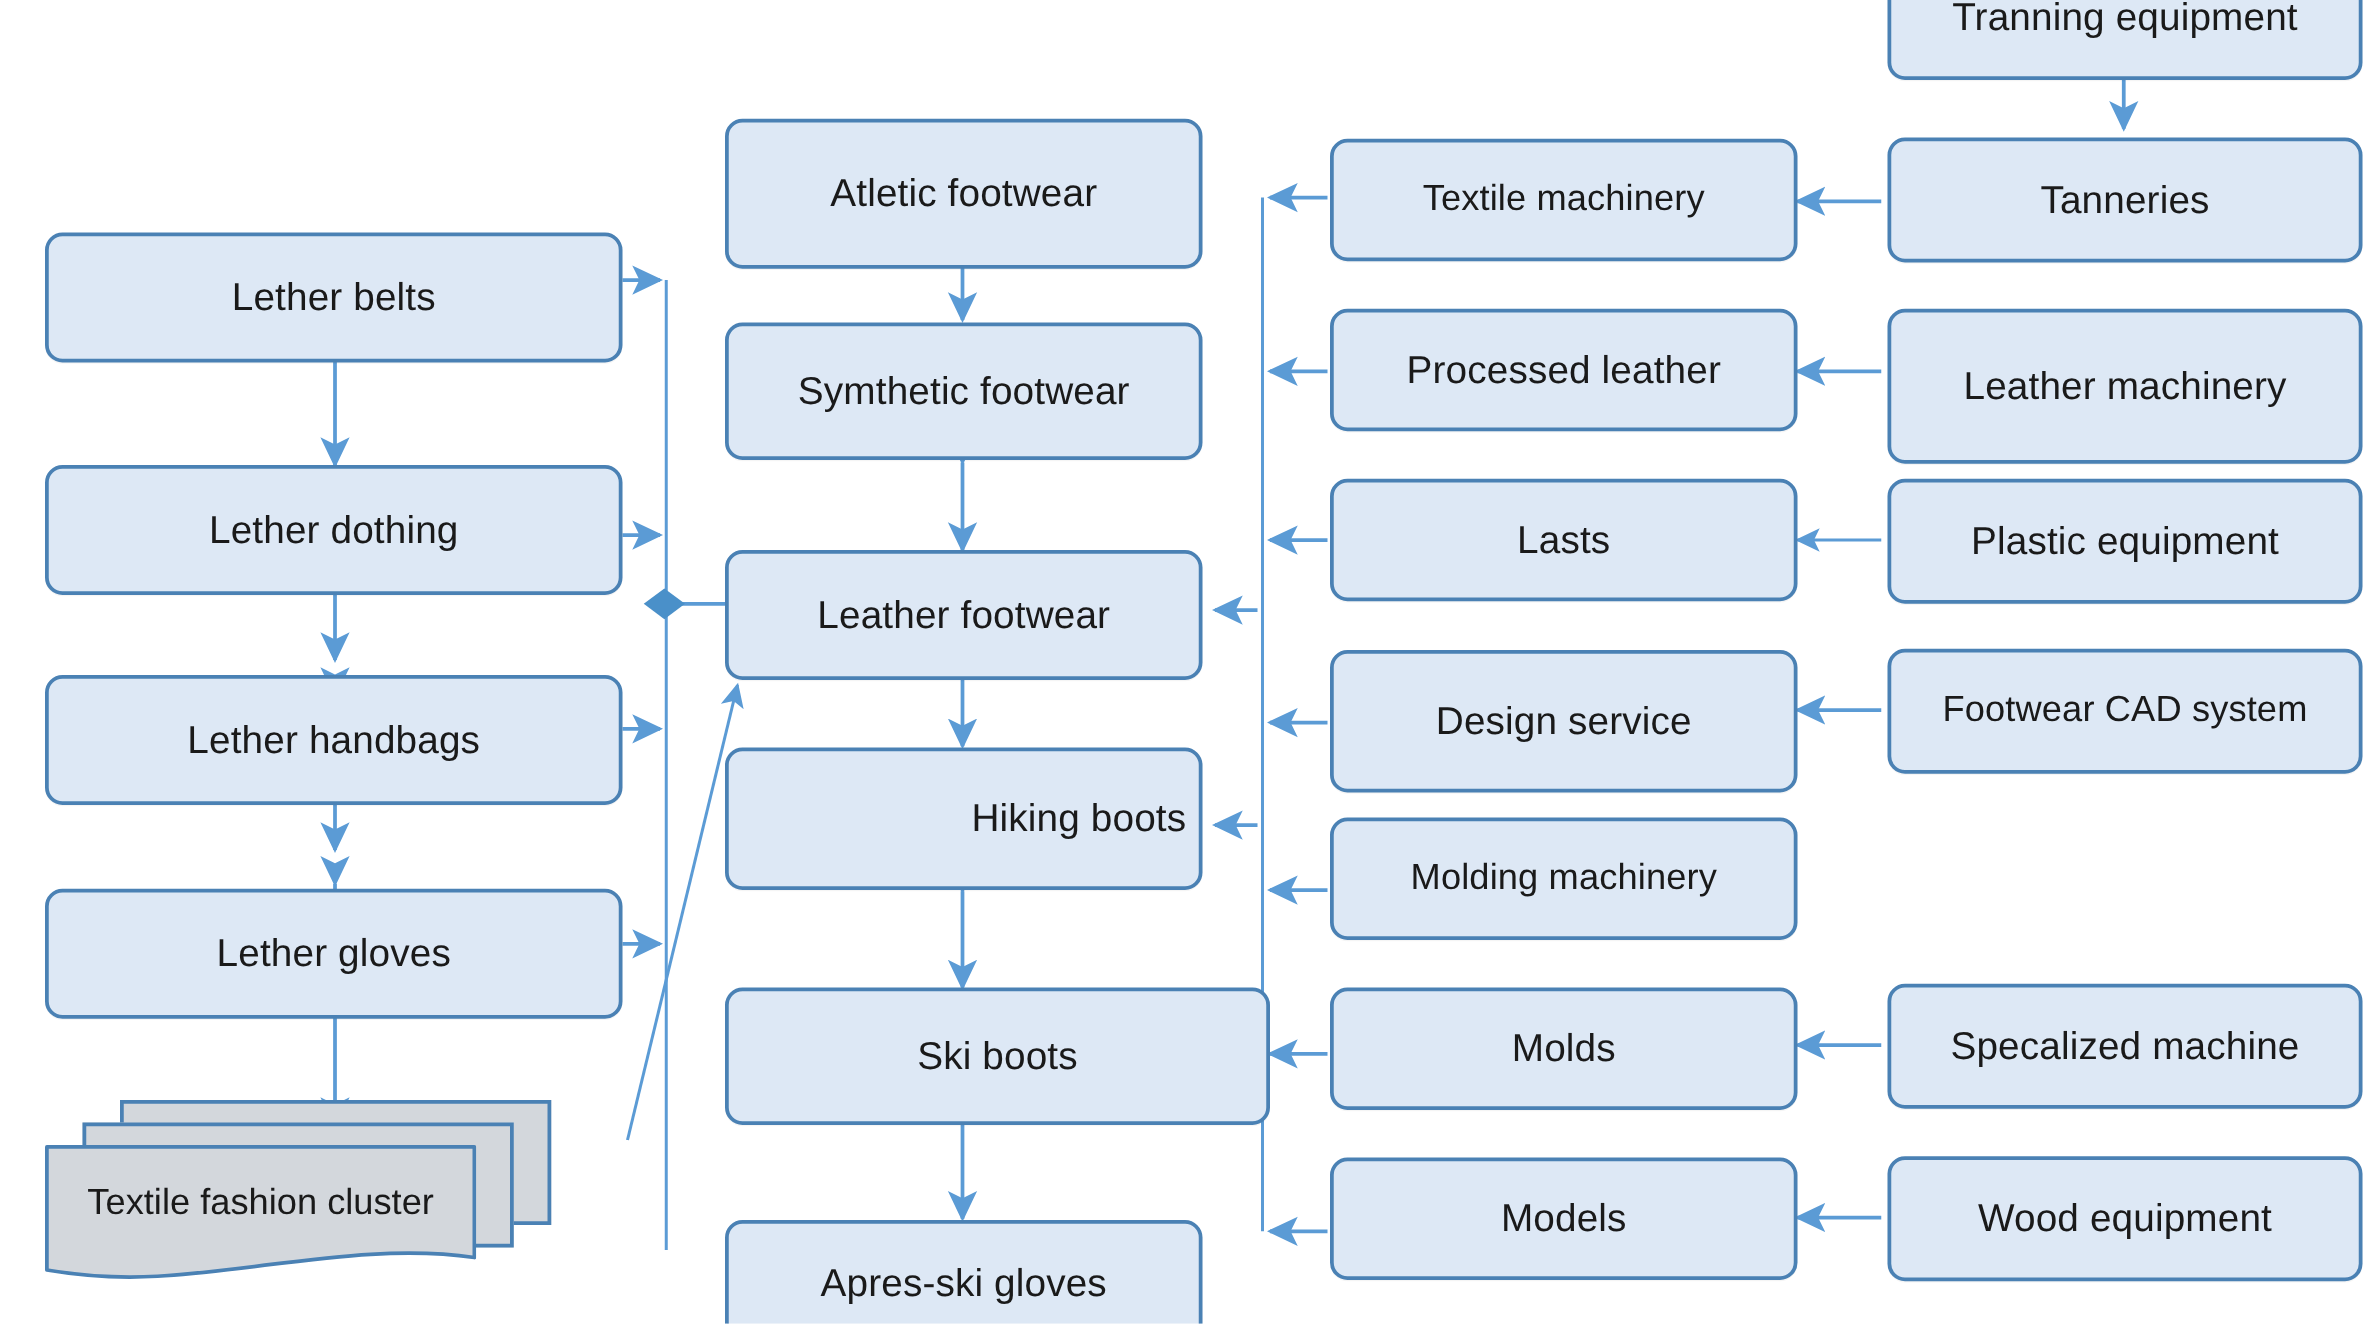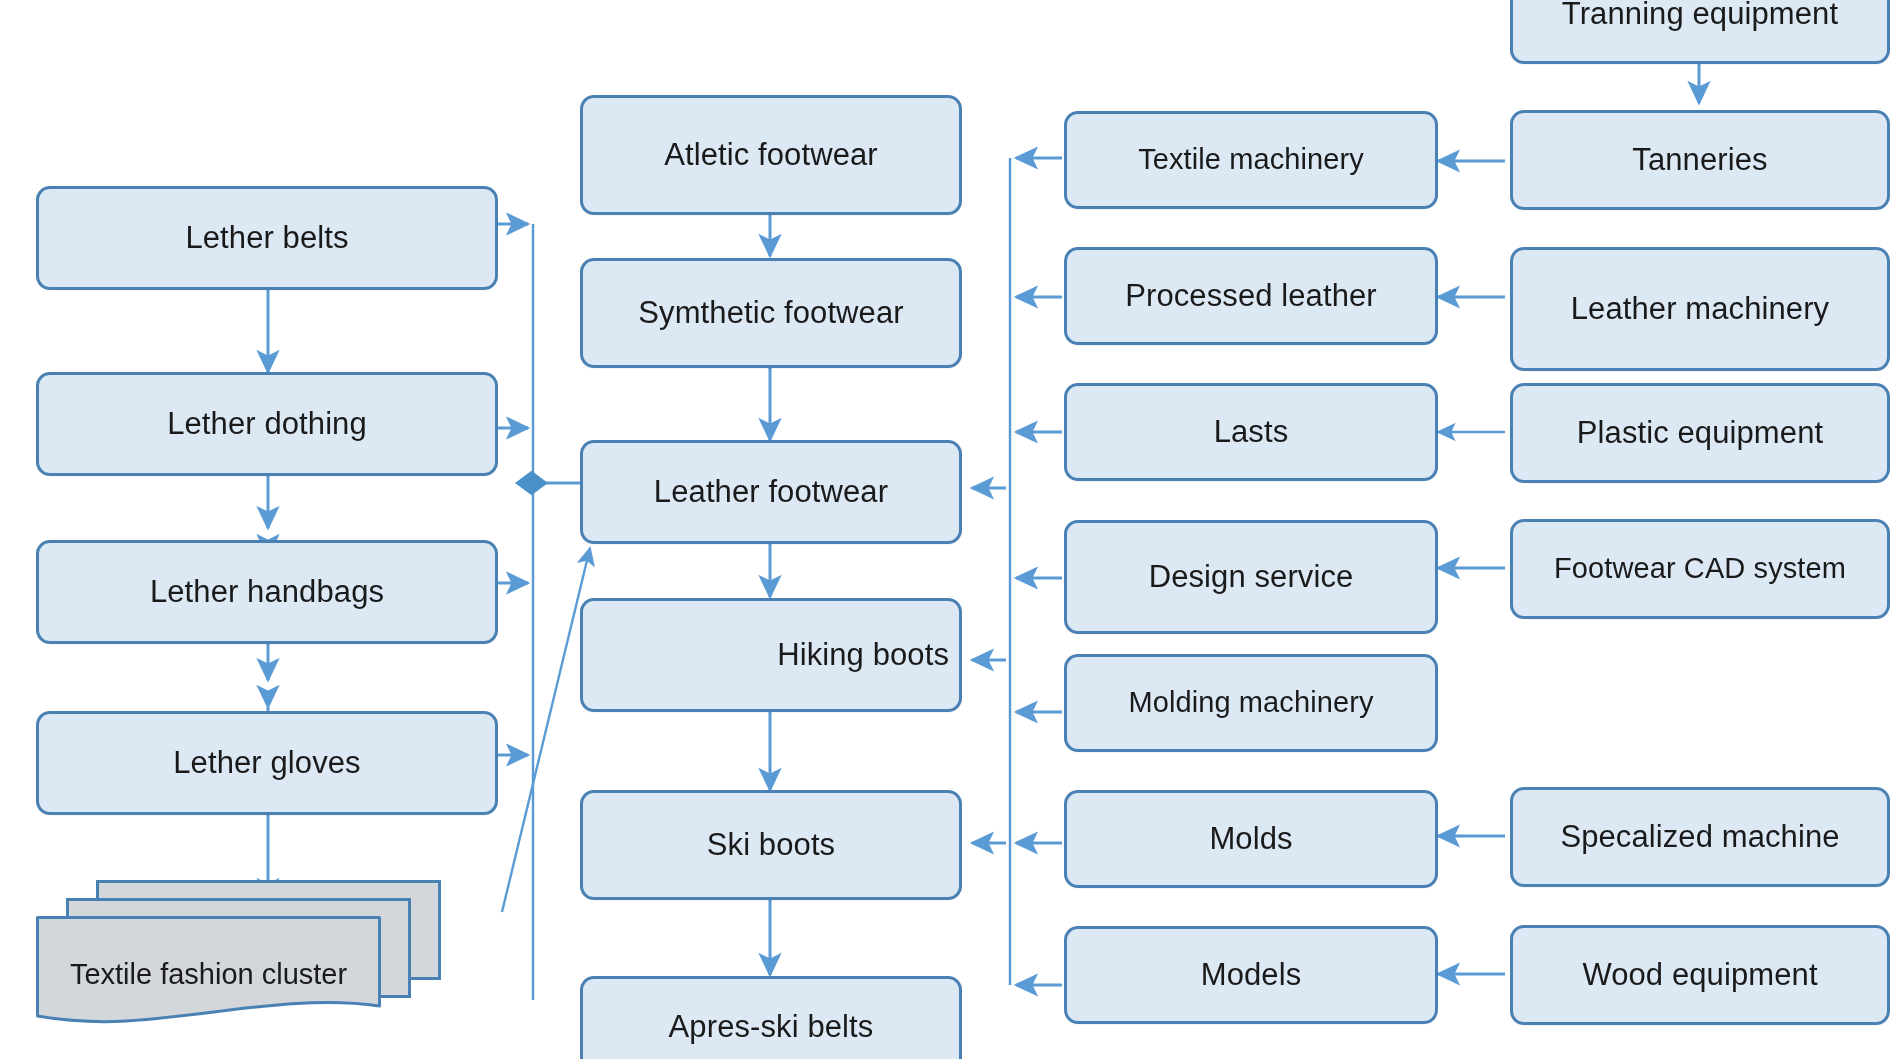--- a/index.html
+++ b/index.html
@@ -58,21 +58,21 @@
   .cluster-sheet.s1 { left: 60px;  top: 0px;  width: 345px; height: 100px; }
   .cluster-sheet.s2 { left: 30px;  top: 18px; width: 345px; height: 100px; }
   .cluster-front {
     position: absolute;
     left: 0px; top: 36px;
     width: 345px; height: 108px;
   }
   .cluster-front svg { display:block; }
   .cluster-label {
     position: absolute;
-    left: 0px; top: 48px;
+    left: 0px; top: 36px;
     width: 345px; height: 92px;
     display: flex;
     align-items: center;
     justify-content: center;
     font-size: 29px;
     color: #1a1a1a;
   }
 </style>
 </head>
 <body>
@@ -243,26 +243,26 @@
   </div>
 
   <div class="node" style="left:580px; top:440px; width:382px; height:104px;text-align:center;">
     <span>Leather footwear</span>
   </div>
 
   <div class="node" style="left:580px; top:598px; width:382px; height:114px;justify-content:flex-end;">
     <span>Hiking boots</span>
   </div>
 
-  <div class="node" style="left:580px; top:790px; width:382px; height:110px;">
+  <div class="node" style="left:580px; top:790px; width:436px; height:110px;">
     <span>Ski boots</span>
   </div>
 
   <div class="node" style="left:580px; top:976px; width:382px; height:102px;">
-    <span>Apres-ski belts</span>
+    <span>Apres-ski gloves</span>
   </div>
 
   <div class="node" style="left:1064px; top:111px; width:374px; height:98px; font-size:29px;">
     <span>Textile machinery</span>
   </div>
 
   <div class="node" style="left:1064px; top:247px; width:374px; height:98px;">
     <span>Processed leather</span>
   </div>
 

